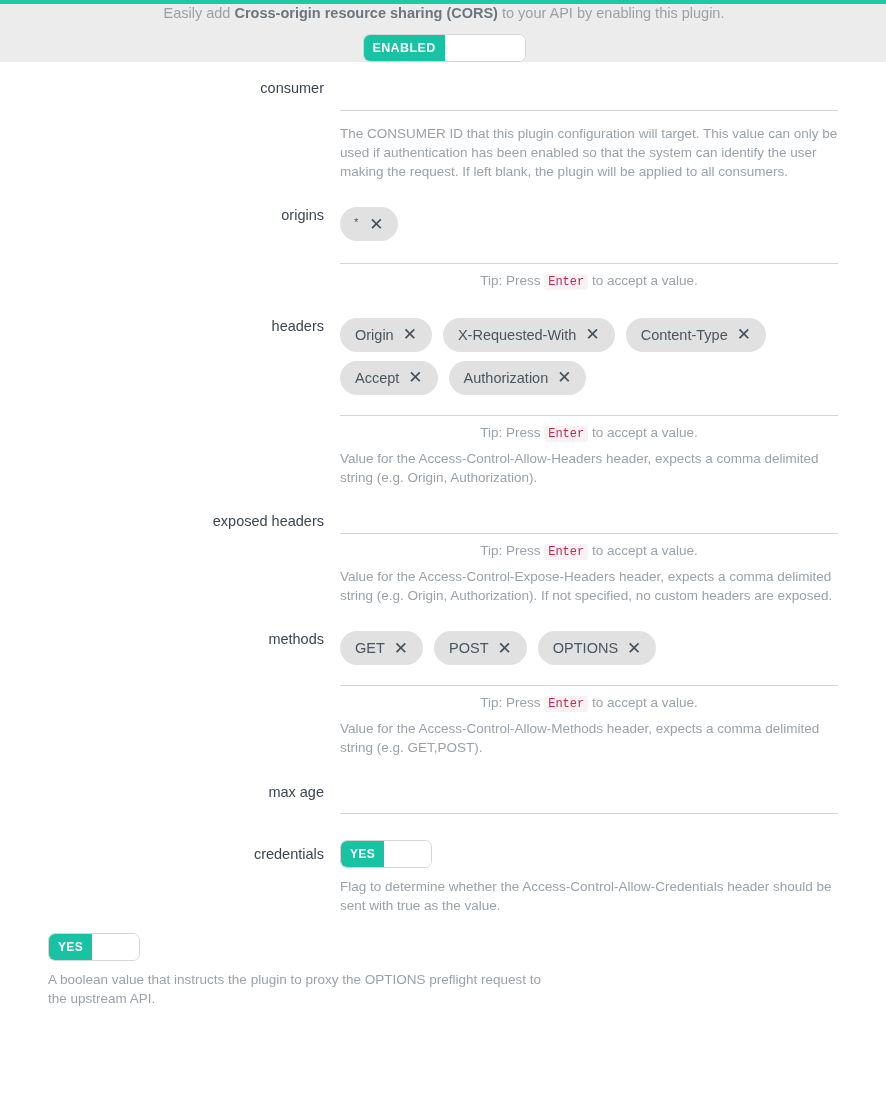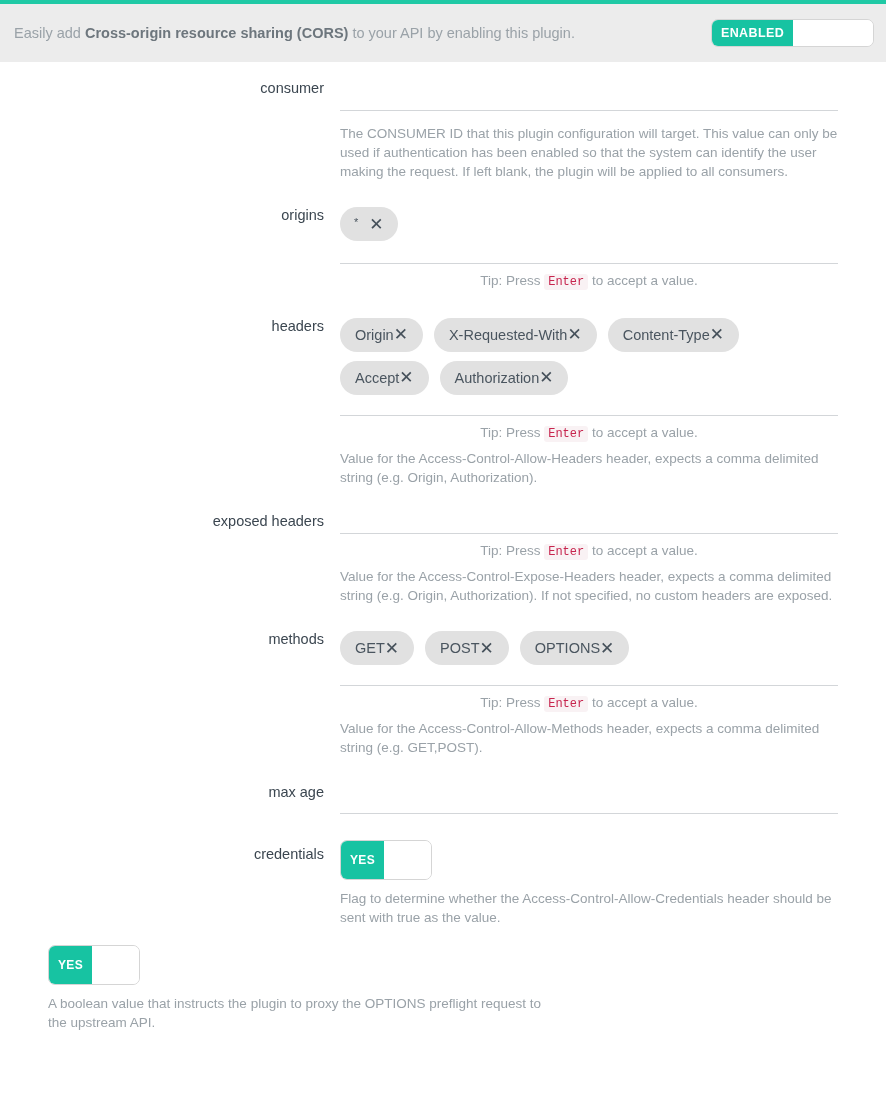--- a/index.html
+++ b/index.html
@@ -18,20 +18,21 @@
   
   .plugin-banner {
     position: relative;
     width: 886px;
     height: 62px;
     background: #ececec;
     border-top: 4px solid #1fc9a5;
     display: flex;
     align-items: center;
     padding: 0 12px 0 14px;
+    flex-direction: column;
   }
   .banner-text {
     font-size: 14.5px;
     color: #9aa2a8;
     line-height: 1.3;
     flex: 1;
   }
   .banner-text b {
     color: #6d767d;
     font-weight: bold;
@@ -57,21 +58,21 @@
     display: flex;
     align-items: center;
     justify-content: center;
   }
   .toggle .off-part { background: #ffffff; }
 
   .toggle.banner-toggle { height: 28px; width: 163px; }
   .toggle.banner-toggle .on-part { width: 82px; }
   .toggle.banner-toggle .off-part { width: 81px; }
 
-  .toggle.field-toggle { height: 40px; width: 92px; }
+  .toggle.field-toggle { height: 28px; width: 92px; }
   .toggle.field-toggle .on-part { width: 44px; font-size: 12px; }
   .toggle.field-toggle .off-part { width: 48px; }
 
   
   .form {
     padding-top: 18px;
   }
   .row {
     display: flex;
     align-items: flex-start;
@@ -118,20 +119,21 @@
   
   .chips {
     display: flex;
     flex-wrap: wrap;
     gap: 9px 11px;
     padding-bottom: 4px;
   }
   .chip {
     display: inline-flex;
     align-items: center;
+    gap: 9px;
     background: #e1e1e1;
     border-radius: 17px;
     height: 34px;
     padding: 0 15px;
     font-size: 14.5px;
     color: #4a555f;
     cursor: default;
     white-space: nowrap;
   }
   .chip .chip-x {

